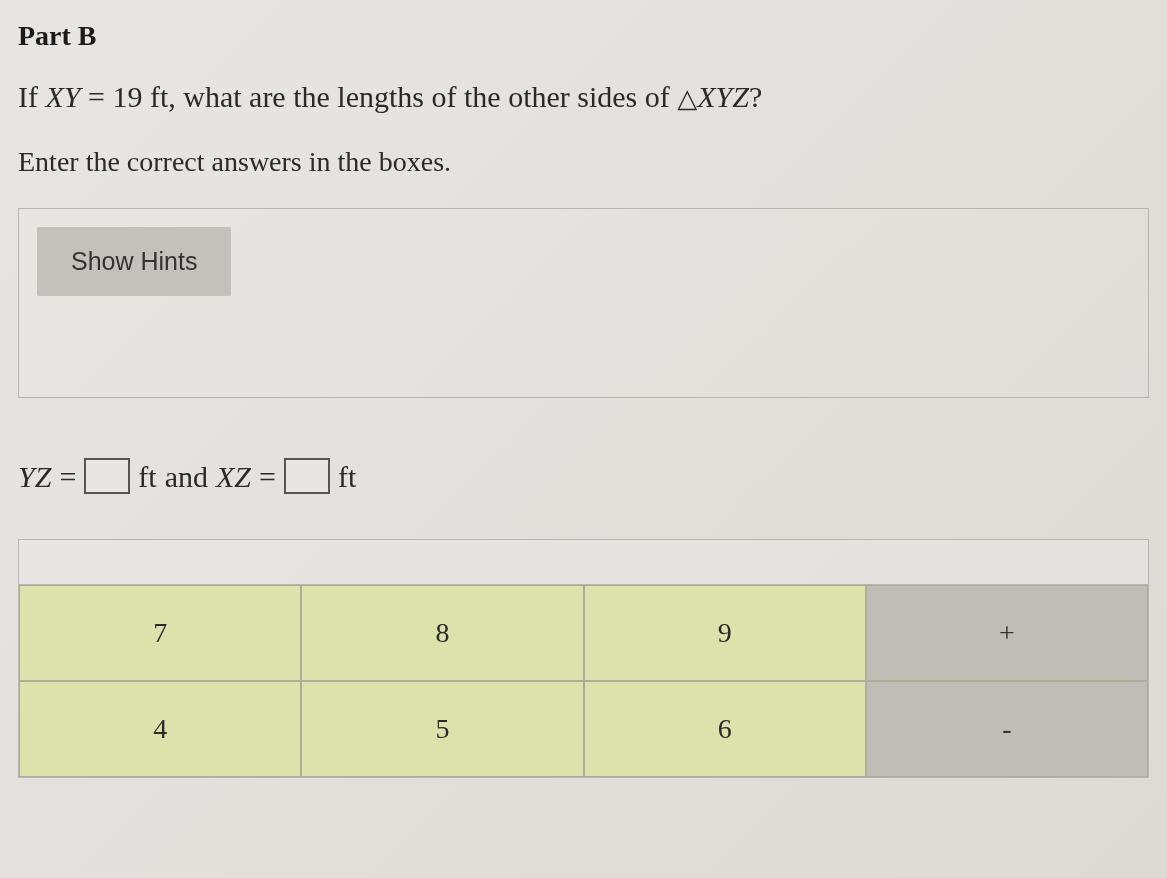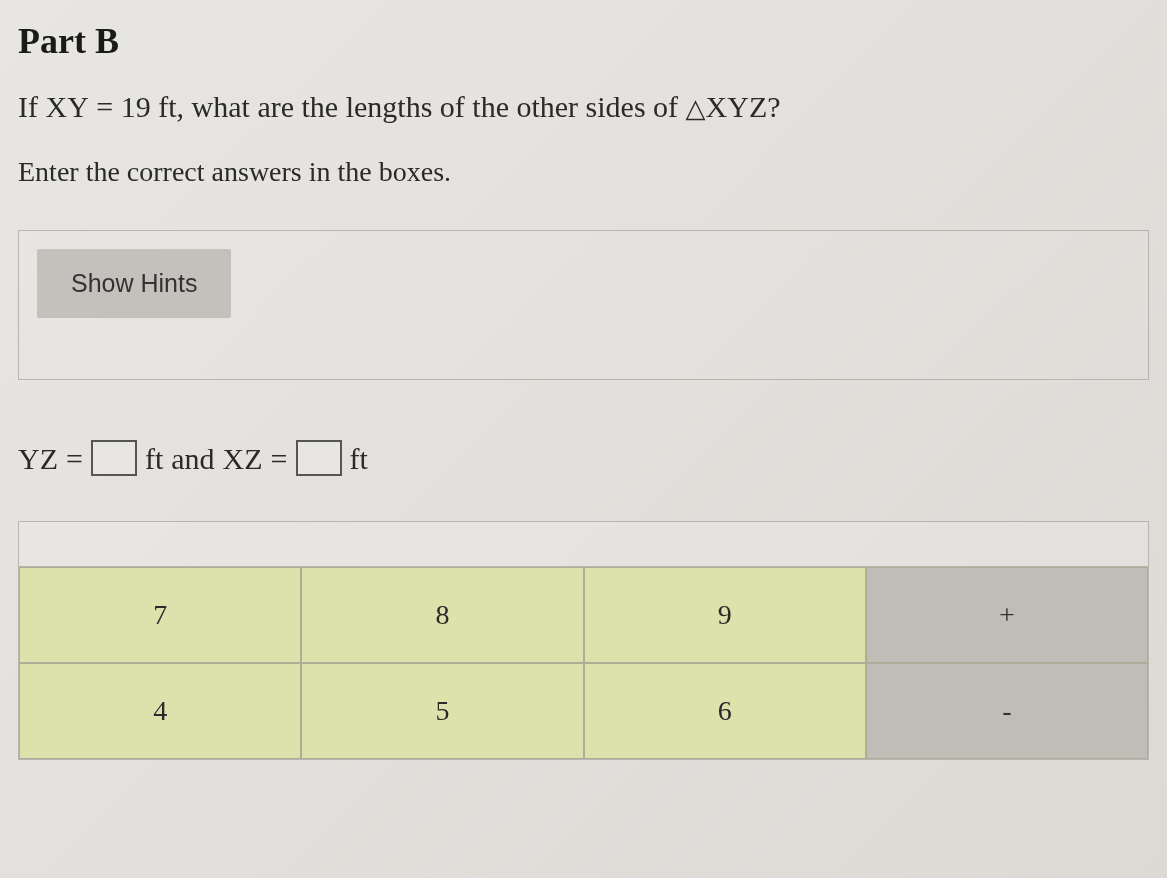--- a/index.html
+++ b/index.html
@@ -11,44 +11,45 @@
       font-family: 'Times New Roman', Times, serif;
       background: linear-gradient(135deg, #e8e6e3 0%, #ddd9d5 100%);
       width: 1167px;
       height: 878px;
       padding: 20px 18px;
       color: #2a2a2a;
       position: relative;
     }
     .part-title {
       font-weight: bold;
-      font-size: 36px;
+      font-size: 28px;
       margin-bottom: 28px;
       color: #1a1a1a;
     }
     .question-text {
       font-size: 30px;
       margin-bottom: 32px;
       color: #2a2a2a;
     }
     .mathvar {
+      font-style: italic;
       font-family: 'Times New Roman', serif;
     }
     .instruction {
       font-size: 28px;
-      margin-bottom: 42px;
+      margin-bottom: 30px;
       color: #2a2a2a;
     }
     .hints-container {
       border: 1px solid #b8b4b0;
       padding: 18px;
       margin-bottom: 60px;
       background: rgba(255,255,255,0.05);
       width: 100%;
-      height: 150px;
+      height: 190px;
     }
     .show-hints-btn {
       background: #c4c0bb;
       border: none;
       padding: 20px 34px;
       font-size: 25px;
       font-family: Arial, sans-serif;
       color: #333;
       cursor: pointer;
       border-radius: 2px;

